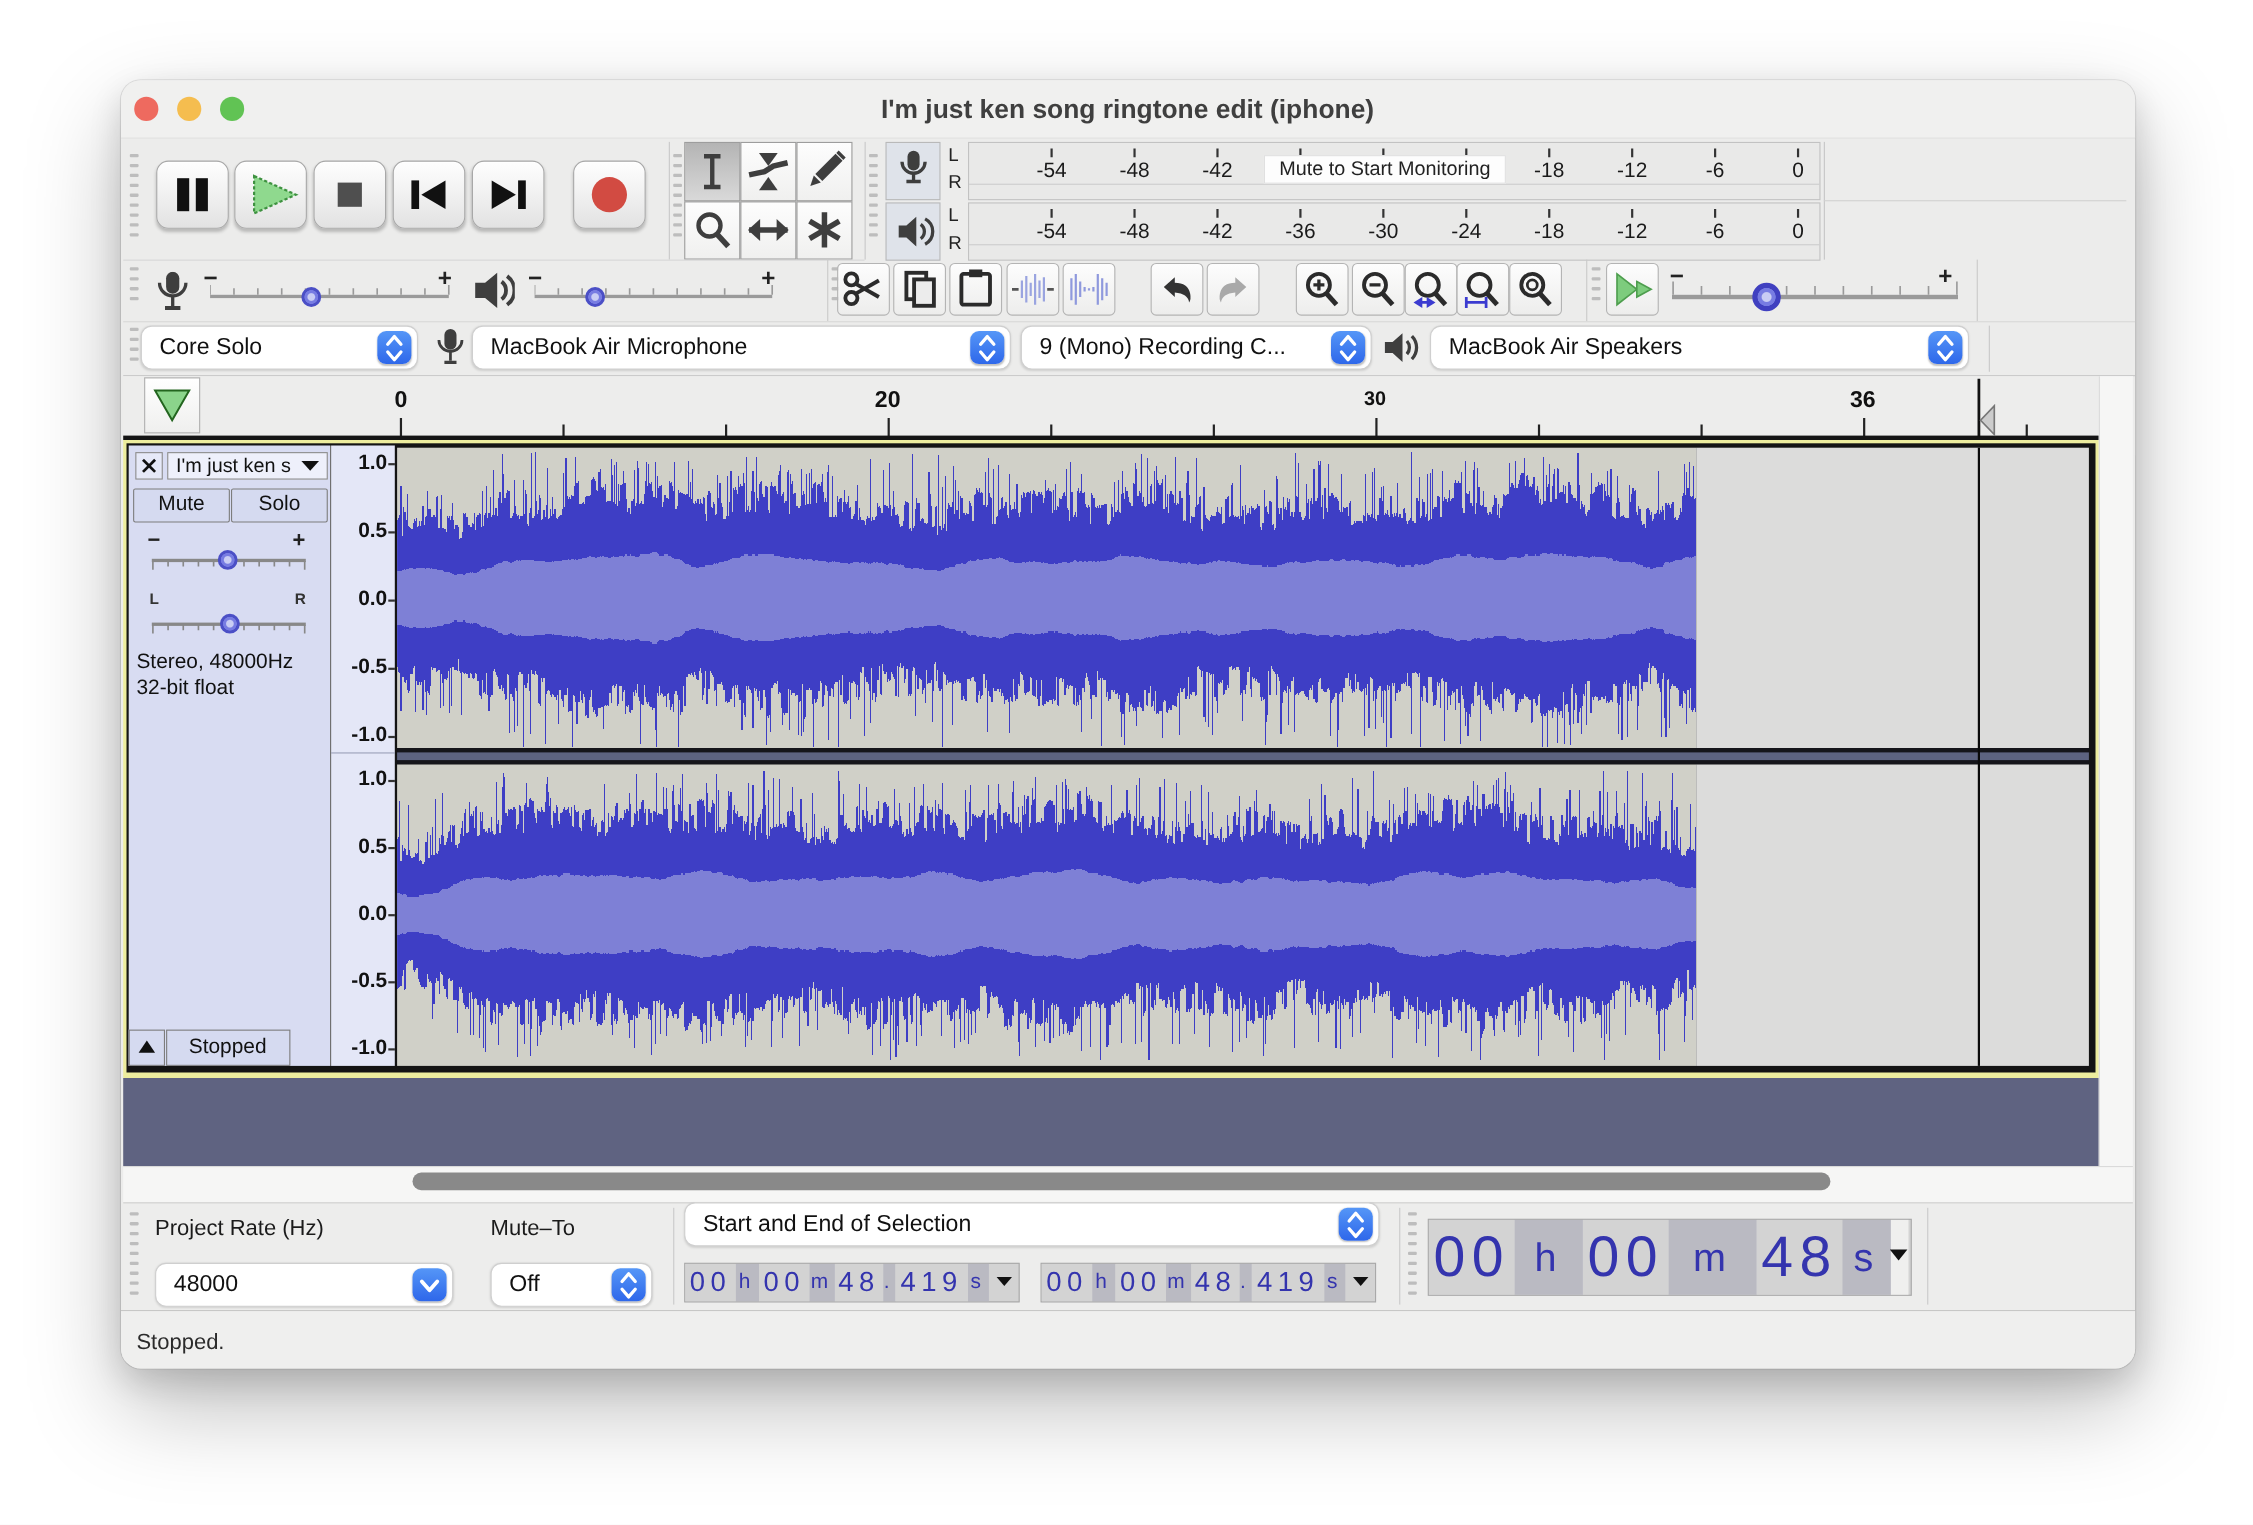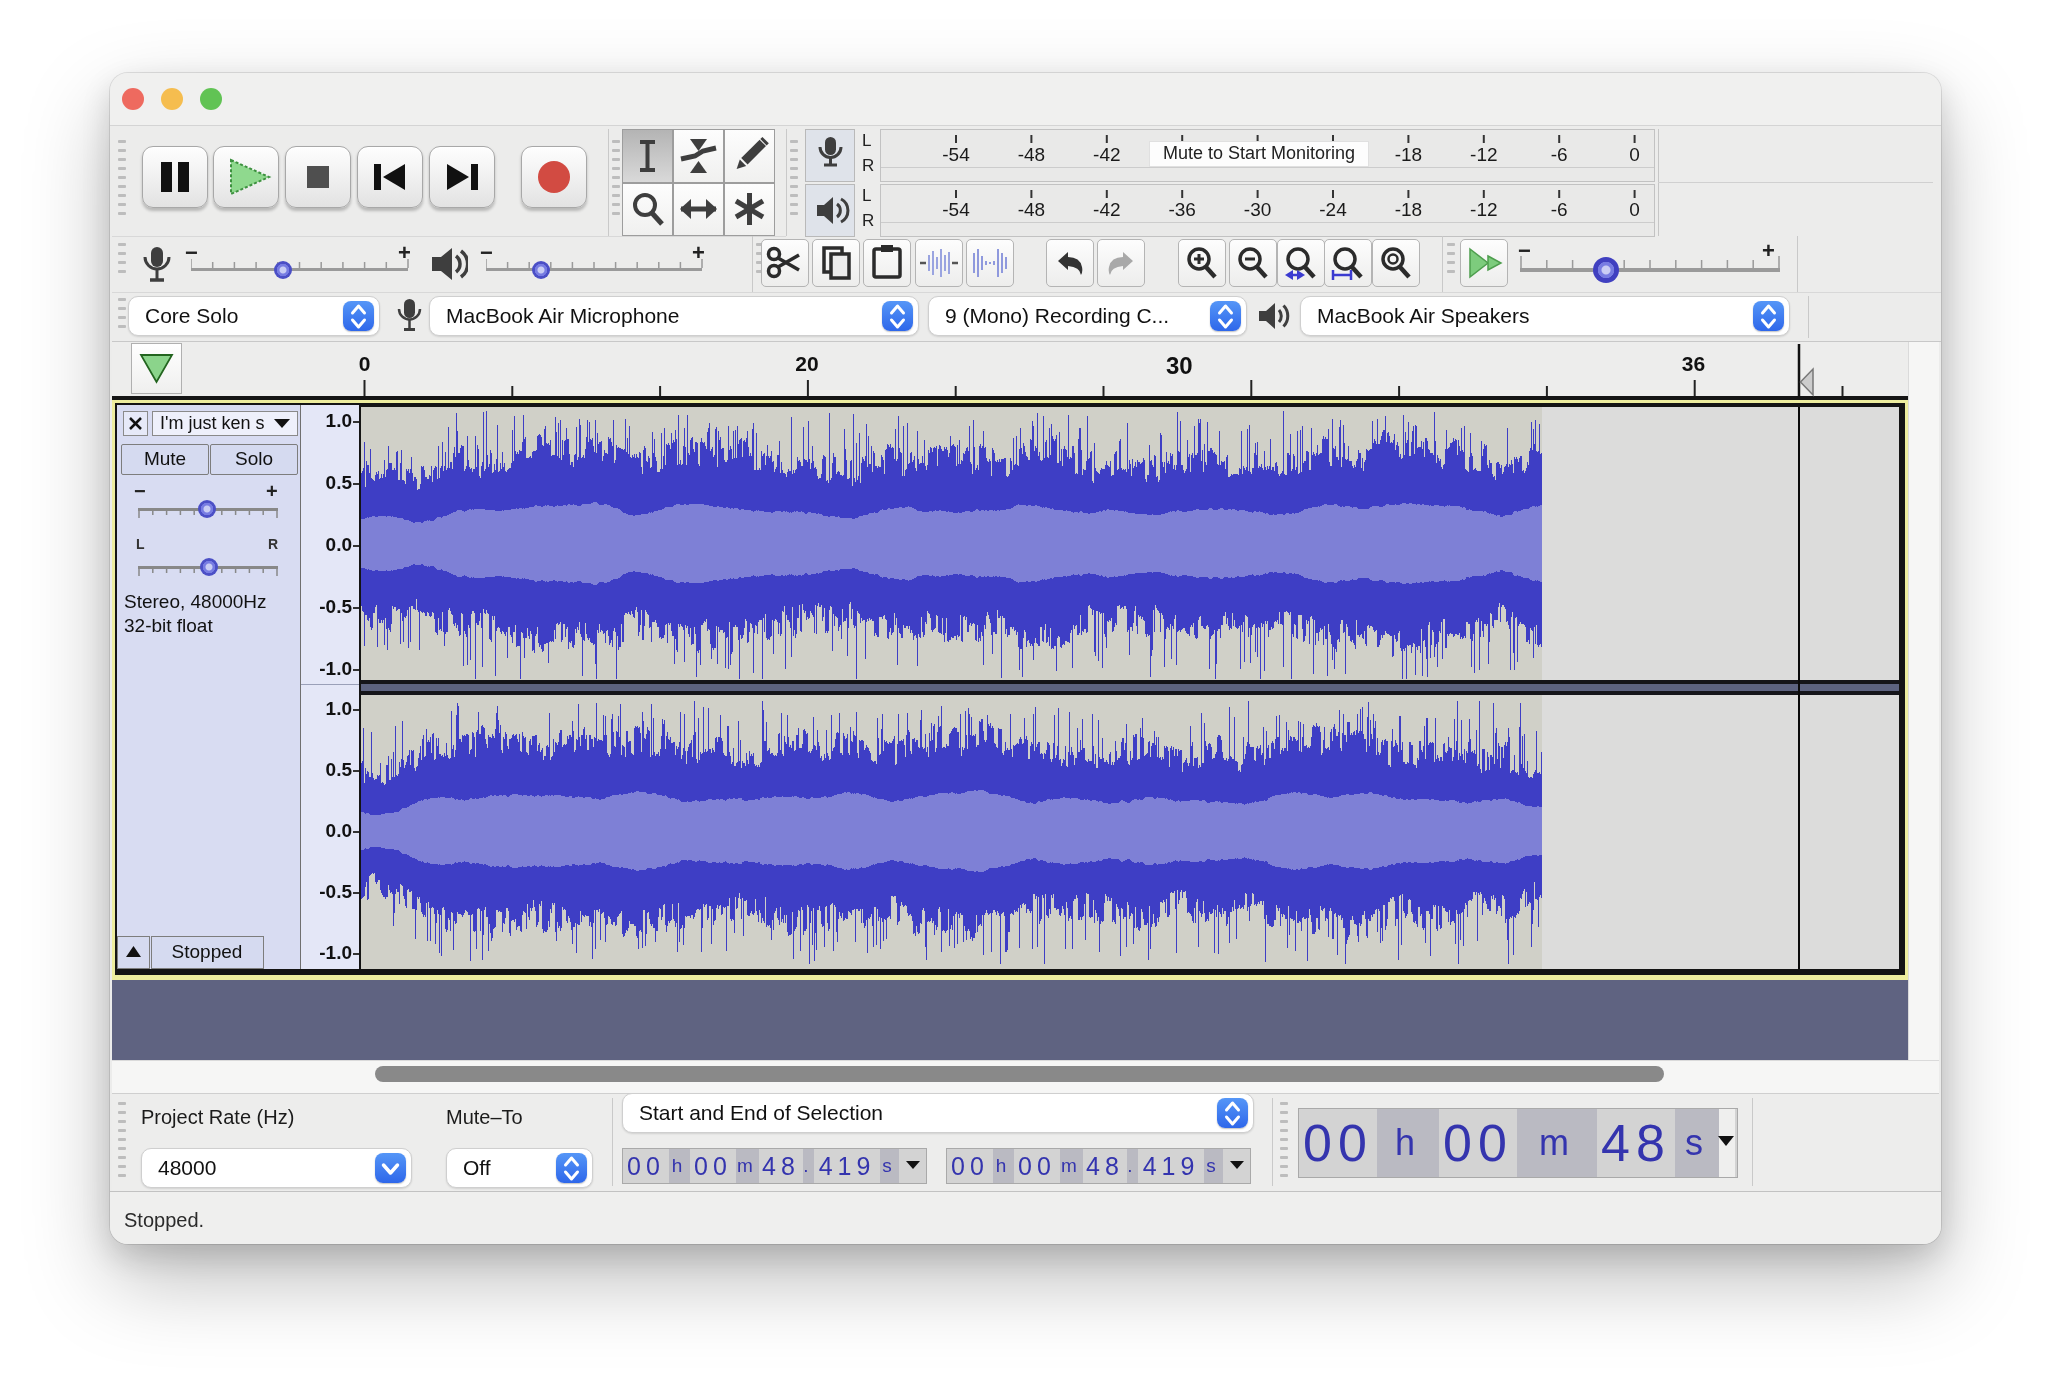--- a/index.html
+++ b/index.html
@@ -10,20 +10,21 @@
 box-shadow:0 2.5px 3px rgba(0,0,0,0.22), inset 0 1px 0 #fff;}
 .ebtn{background:linear-gradient(#fdfdfd,#ededec);border:1px solid #b4b4b4;border-radius:5px;}
 .combo{background:#fff;border:1px solid #cfcfcf;border-radius:10px;box-shadow:0 1px 2px rgba(0,0,0,0.12);}
 .stepper{position:absolute;background:linear-gradient(#5596f7,#2e67ea);border-radius:8px;box-shadow:0 1px 1.5px rgba(0,0,0,0.25);}
 </style></head><body>
 <div id="win">
 <div style="left:0;top:0;width:1831px;height:53px;background:#f0f0ef;border-radius:18px 18px 0 0;border-bottom:1px solid #d4d4d4"></div>
 <div style="left:12px;top:15px;width:22px;height:22px;border-radius:50%;background:#ee6a5f"></div>
 <div style="left:51px;top:15px;width:22px;height:22px;border-radius:50%;background:#f5bd4f"></div>
 <div style="left:90px;top:15px;width:22px;height:22px;border-radius:50%;background:#61c354"></div>
+<div style="position:absolute;left:515px;top:13px;width:800px;text-align:center;font-size:24px;color:#3f3f3f;font-weight:700;white-space:nowrap;">I'm just ken song ringtone edit (iphone)</div>
 <div style="left:0;top:54px;width:1831px;height:287px;background:#ececeb"></div>
 <div style="position:absolute;left:8px;top:67px;width:8px;height:84px;">
       <div style="position:absolute;left:0;top:0px;width:8px;height:2.5px;background:#bdbdbd;border-radius:1px"></div>
       <div style="position:absolute;left:0;top:9px;width:8px;height:2.5px;background:#bdbdbd;border-radius:1px"></div>
       <div style="position:absolute;left:0;top:18px;width:8px;height:2.5px;background:#bdbdbd;border-radius:1px"></div>
       <div style="position:absolute;left:0;top:27px;width:8px;height:2.5px;background:#bdbdbd;border-radius:1px"></div>
       <div style="position:absolute;left:0;top:36px;width:8px;height:2.5px;background:#bdbdbd;border-radius:1px"></div>
       <div style="position:absolute;left:0;top:45px;width:8px;height:2.5px;background:#bdbdbd;border-radius:1px"></div>
       <div style="position:absolute;left:0;top:54px;width:8px;height:2.5px;background:#bdbdbd;border-radius:1px"></div>
       <div style="position:absolute;left:0;top:63px;width:8px;height:2.5px;background:#bdbdbd;border-radius:1px"></div>
@@ -427,21 +428,21 @@
     </svg>
 <div style="position:absolute;left:1698px;top:223px;width:1px;height:42px;background:#c9c9c9"></div>
 <div style="position:absolute;left:2px;top:268px;width:1829px;height:1px;background:#c8c8c8"></div>
 <div style="left:2px;top:269px;width:1827px;height:59px;background:#ededec"></div>
 <div class="" style="left:21px;top:270px;width:51px;height:51px;background:linear-gradient(#ffffff,#efefee);border:1px solid #b0b0b0;"></div>
 <svg style="position:absolute;left:21px;top:270px;" width="51" height="51" viewBox="0 0 51 51">
       <polygon points="10,12 41,12 25.5,39" fill="#8bd48b" stroke="#23651f" stroke-width="1.8"></polygon>
     </svg>
 <div style="position:absolute;left:214.5px;top:279px;width:80px;text-align:center;font-size:21px;color:#111;font-weight:700;white-space:nowrap;">0</div>
 <div style="position:absolute;left:657px;top:279px;width:80px;text-align:center;font-size:21px;color:#111;font-weight:700;white-space:nowrap;">20</div>
-<div style="position:absolute;left:1056px;top:279px;width:80px;font-size:24px;color:#111;font-weight:700;white-space:nowrap;">30</div>
+<div style="position:absolute;left:1100px;top:279px;width:80px;text-align:center;font-size:18px;color:#111;font-weight:700;white-space:nowrap;">30</div>
 <div style="position:absolute;left:1543.5px;top:279px;width:80px;text-align:center;font-size:21px;color:#111;font-weight:700;white-space:nowrap;">36</div>
 <svg style="position:absolute;left:2px;top:269px;" width="1794" height="56" viewBox="0 0 1794 56">
       <line x1="252.5" y1="38" x2="252.5" y2="55" stroke="#222" stroke-width="2"></line>
       <line x1="400.3" y1="44" x2="400.3" y2="55" stroke="#222" stroke-width="2"></line>
       <line x1="548.1" y1="44" x2="548.1" y2="55" stroke="#222" stroke-width="2"></line>
       <line x1="695.9" y1="38" x2="695.9" y2="55" stroke="#222" stroke-width="2"></line>
       <line x1="843.7" y1="44" x2="843.7" y2="55" stroke="#222" stroke-width="2"></line>
       <line x1="991.5" y1="44" x2="991.5" y2="55" stroke="#222" stroke-width="2"></line>
       <line x1="1139.3" y1="38" x2="1139.3" y2="55" stroke="#222" stroke-width="2"></line>
       <line x1="1287.1" y1="44" x2="1287.1" y2="55" stroke="#222" stroke-width="2"></line>

